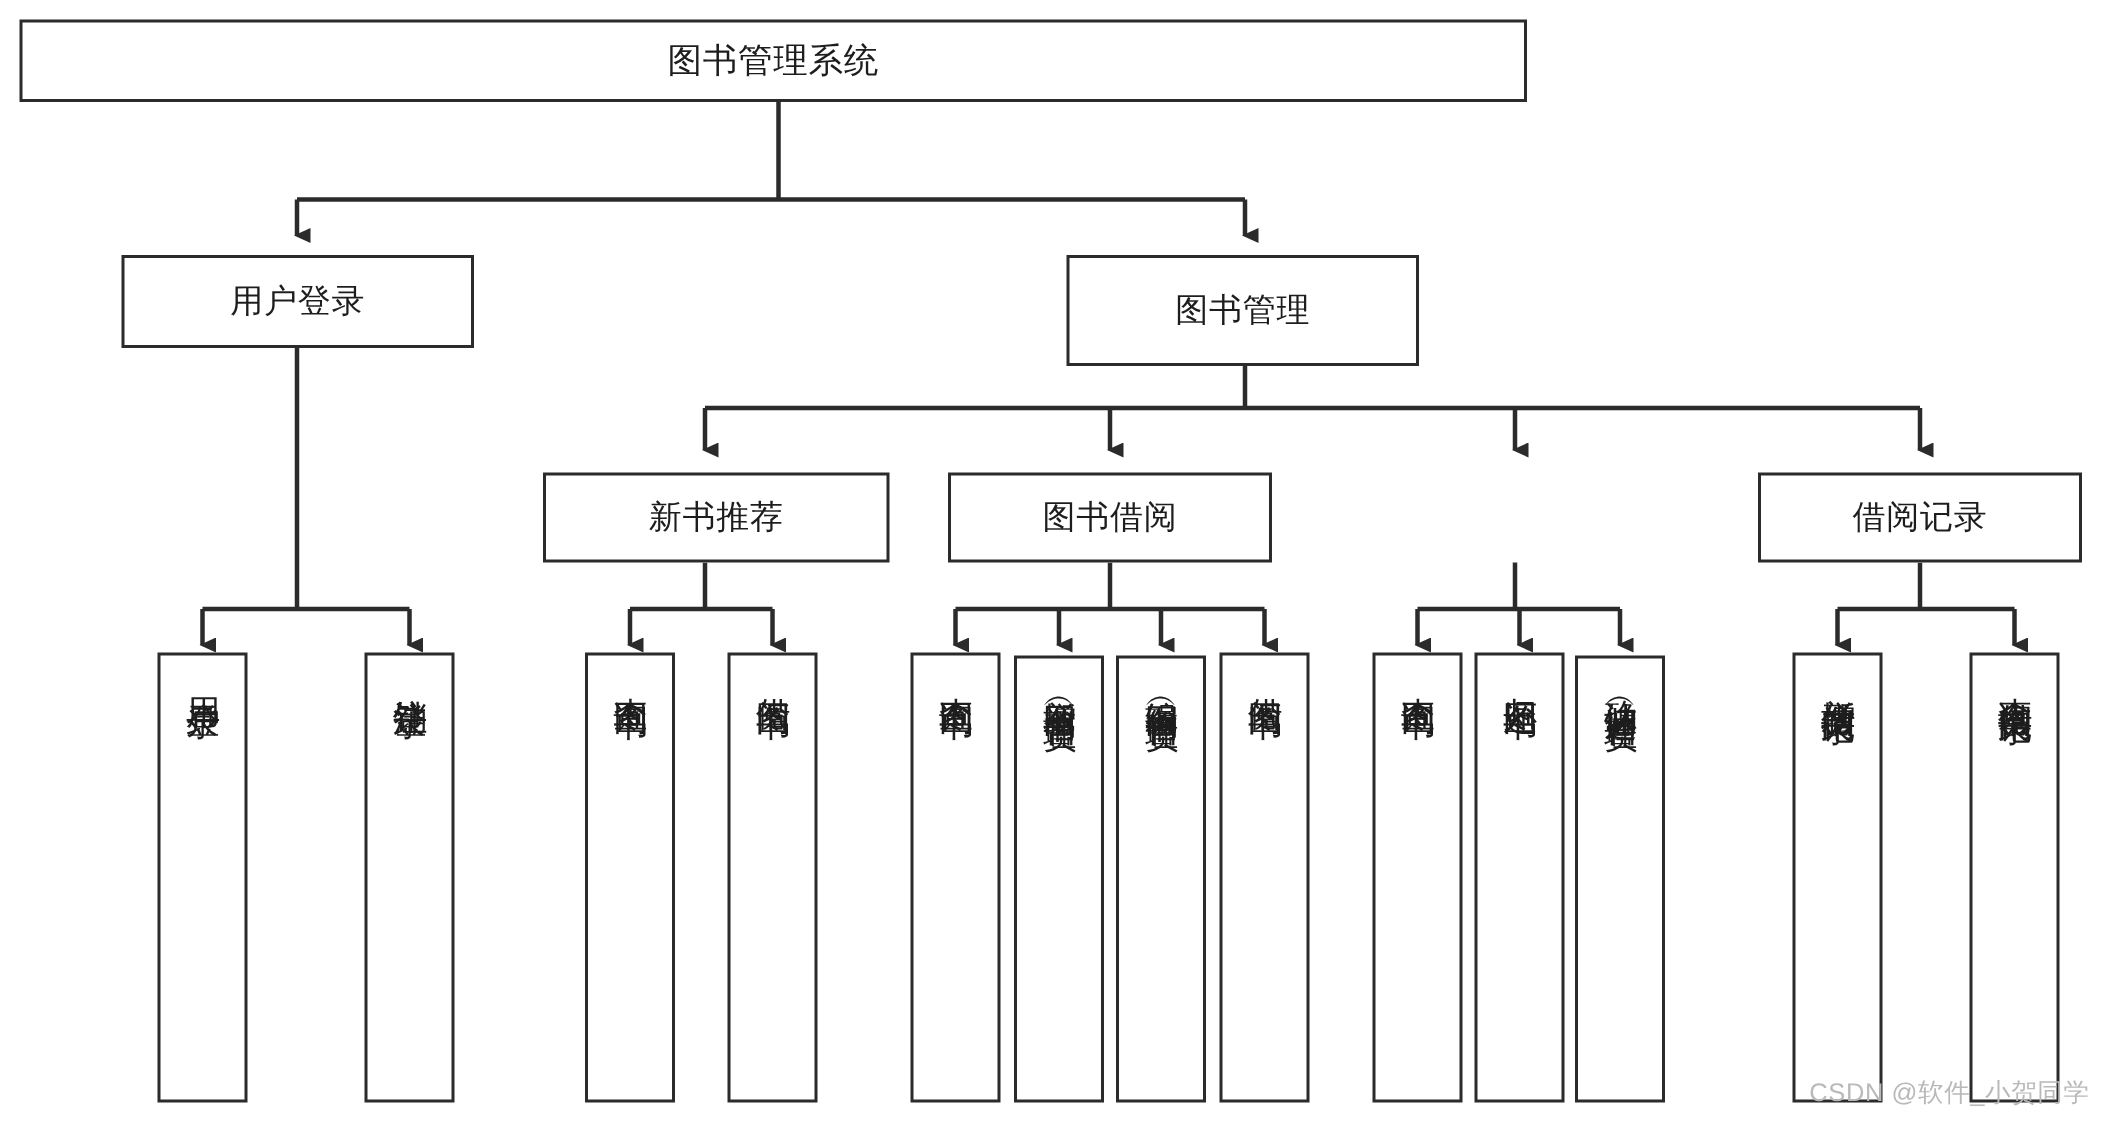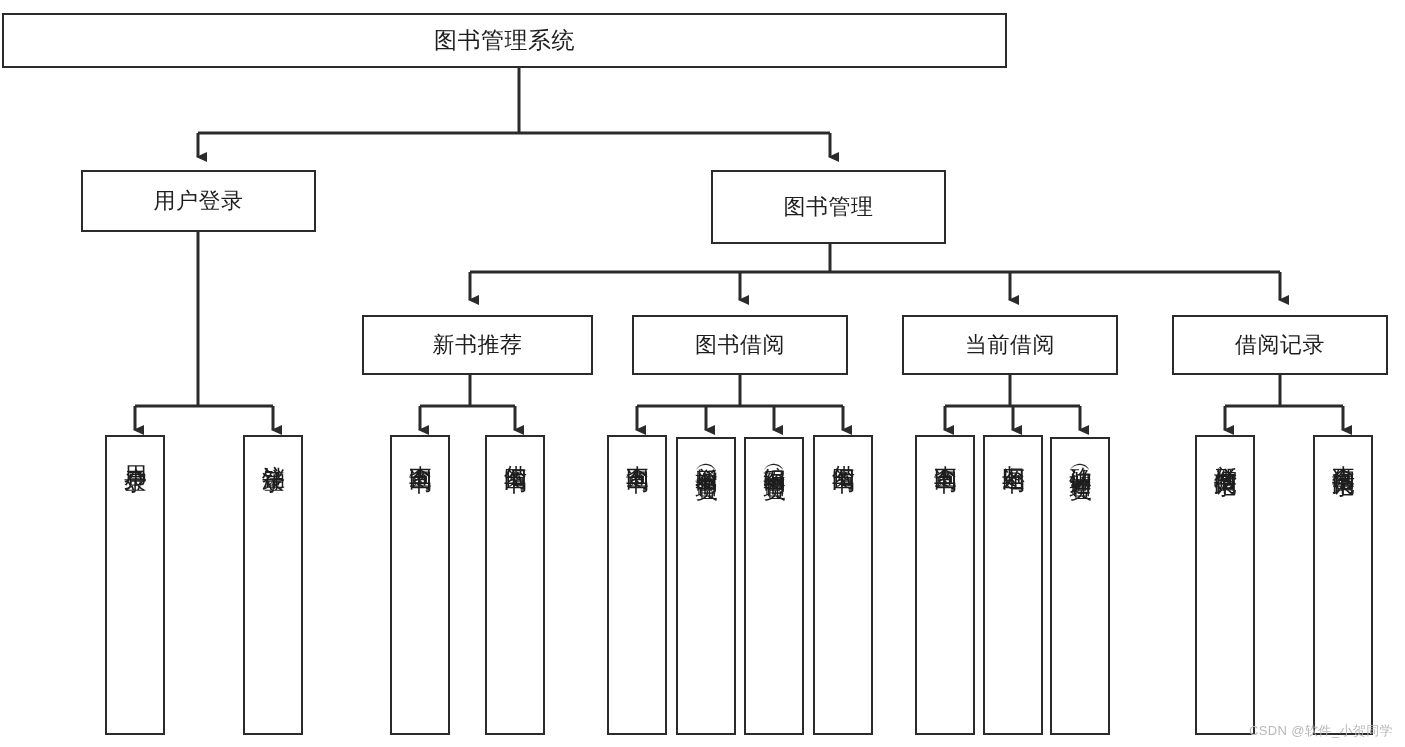--- a/index.html
+++ b/index.html
@@ -63,21 +63,21 @@
     letter-spacing: 2px;
     margin: 0 auto;
   }
   .node.vert.tall .label {
     font-size: 22px;
   }
   #watermark {
     position: absolute;
     right: 12px;
     bottom: 7px;
-    font-size: 13px;
+    font-size: 17px;
     color: #b9b9b9;
     letter-spacing: 0.4px;
     z-index: 5;
     white-space: nowrap;
   }
 </style>
 </head>
 <body>
 
 <div id="diagram">
@@ -125,43 +125,40 @@
       <path d="M1013,406 L1013,430" marker-end="url(#arrow)"></path>
       <path d="M1080,406 L1080,430" marker-end="url(#arrow)"></path>
 
       <path d="M1280,375 L1280,406"></path>
       <path d="M1225,406 L1343,406"></path>
       <path d="M1225,406 L1225,430" marker-end="url(#arrow)"></path>
       <path d="M1343,406 L1343,430" marker-end="url(#arrow)"></path>
     </g>
   </svg>
 
-  <div class="node horiz root" style="left:2px; top:13px; width:1005px; height:55px;">
+  <div class="node horiz root" style="left:13px; top:13px; width:1005px; height:55px;">
     <span class="label">图书管理系统</span>
   </div>
 
   <div class="node horiz" style="left:81px; top:170px; width:235px; height:62px;">
     <span class="label">用户登录</span>
   </div>
 
   <div class="node horiz" style="left:711px; top:170px; width:235px; height:74px;">
     <span class="label">图书管理</span>
   </div>
 
   <div class="node horiz" style="left:362px; top:315px; width:231px; height:60px;">
     <span class="label">新书推荐</span>
   </div>
 
   <div class="node horiz" style="left:632px; top:315px; width:216px; height:60px;">
     <span class="label">图书借阅</span>
   </div>
 
-  <div class="node horiz" style="left:902px; top:315px; width:216px; height:60px;">
-    <span class="label">当前借阅</span>
-  </div>
 
   <div class="node horiz" style="left:1172px; top:315px; width:216px; height:60px;">
     <span class="label">借阅记录</span>
   </div>
 
   <div class="node vert" style="left:105px; top:435px; width:60px; height:300px;">
     <span class="label">用户登录</span>
   </div>
 
   <div class="node vert" style="left:243px; top:435px; width:60px; height:300px;">

